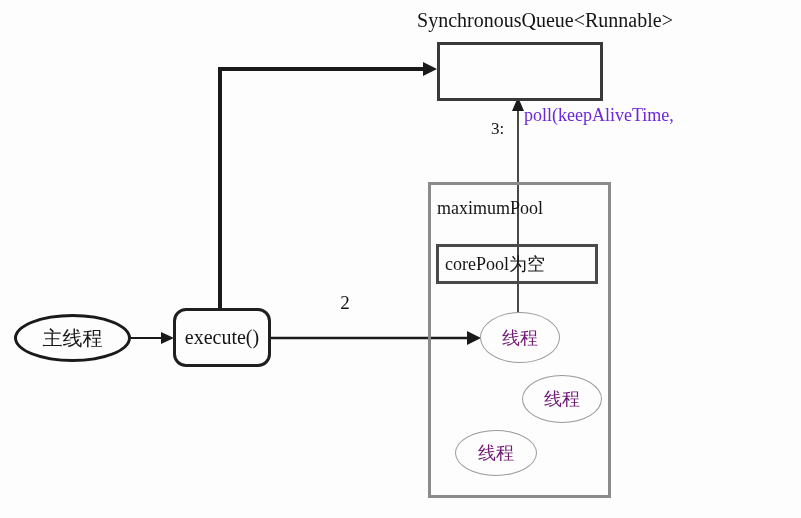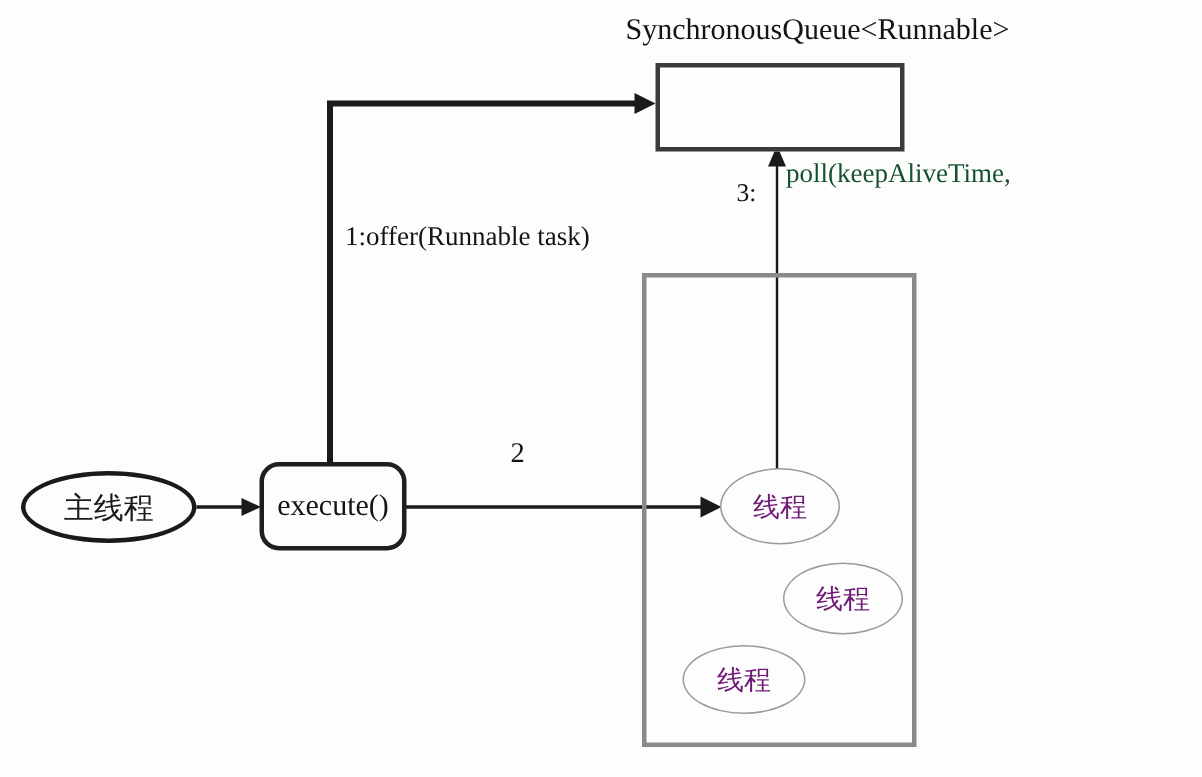--- a/index.html
+++ b/index.html
@@ -44,21 +44,21 @@
   }
   .label-step3 {
     left: 491px; top: 119px;
     font-size: 17px;
     color: #141414;
   }
   .label-poll1 {
     left: 524px; top: 105px;
     font-size: 18px;
     white-space: nowrap;
-    color: #14532d;
+    color: #6d28d9;
   }
   .label-poll2 {
     left: 524px; top: 143px;
     font-size: 18px;
     white-space: nowrap;
     color: #141414;
   }
   .label-step2 {
     left: 330px; top: 292px;
     width: 30px;
@@ -145,23 +145,26 @@
 
     <line x1="267" y1="338" x2="470" y2="338" stroke="#1a1a1a" stroke-width="2.4"></line>
     <polygon points="481,338 467,331 467,345" fill="#1a1a1a"></polygon>
   </svg>
 
   <div class="abs title">SynchronousQueue&lt;Runnable&gt;</div>
 
   <div class="abs queue-rect"></div>
 
   <div class="abs pool-box"></div>
+  <div class="abs pool-label">maximumPool</div>
 
+  <div class="abs core-box">
+    <span>corePool为空</span>
+  </div>
 
-  <div class="abs label-offer">1:offer(Runnable task)</div>
   <div class="abs label-step3">3:</div>
   <div class="abs label-poll1">poll(keepAliveTime,</div>
   <div class="abs label-step2">2</div>
 
   <div class="abs execute-box">
     <span>execute()</span>
   </div>
 
   <div class="abs ellipse main-thread">
     <span>主线程</span>

